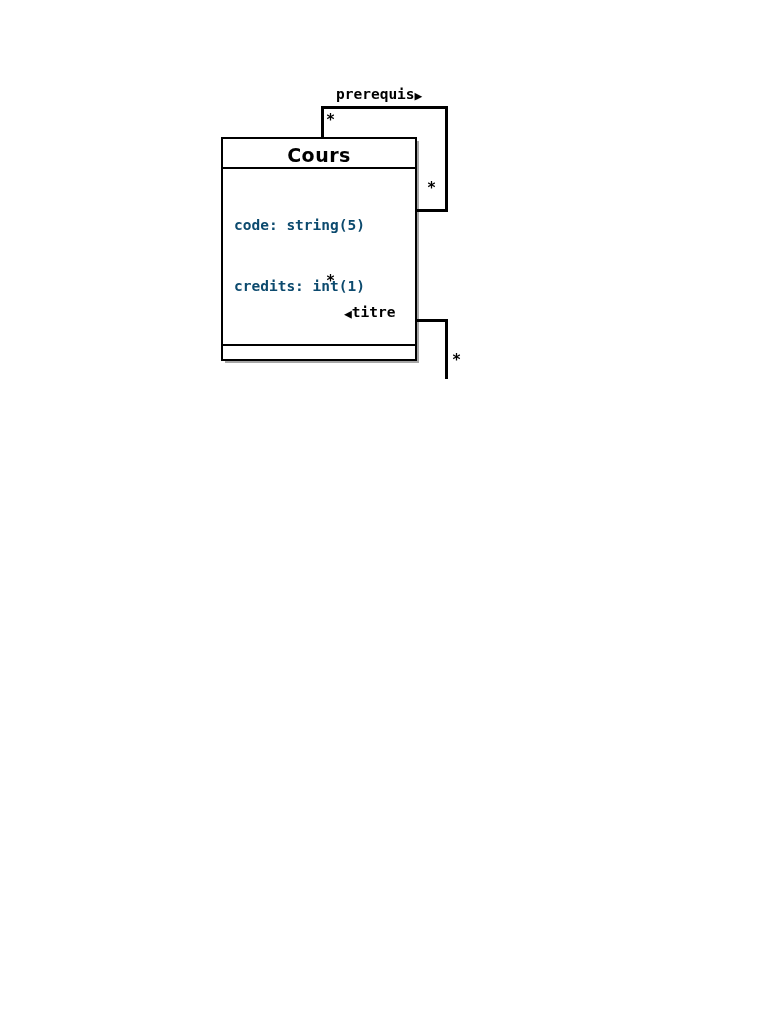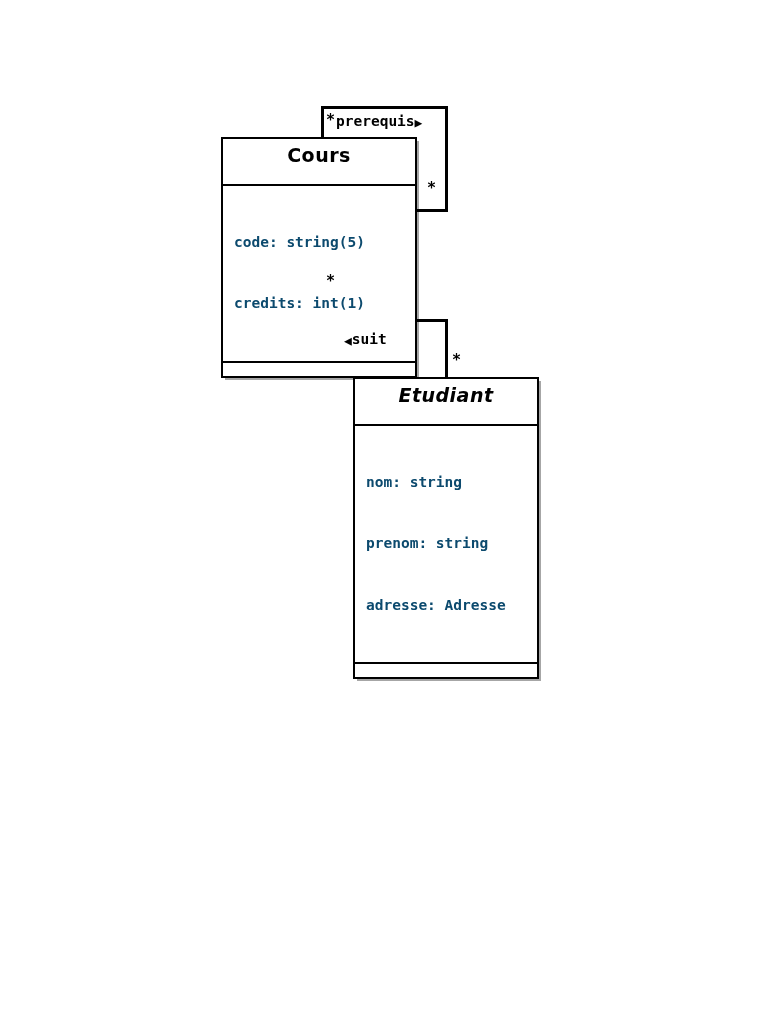--- a/index.html
+++ b/index.html
@@ -32,21 +32,21 @@
     background: #ffffff;
     border: 2px solid #000000;
     box-shadow: 3px 3px 0 -1px rgba(0,0,0,0.35);
     z-index: 5;
   }
 
   .uml-name-compartment {
     box-sizing: border-box;
     border-bottom: 2px solid #000000;
     text-align: center;
-    padding: 6px 4px 18px 4px;
+    padding: 6px 4px 1px 4px;
     font-family: "DejaVu Sans", sans-serif;
     font-weight: bold;
     font-size: 19px;
     letter-spacing: 0.5px;
     color: #000000;
     line-height: 1.1;
   }
   .uml-name-compartment.abstract {
     font-style: italic;
   }
@@ -86,21 +86,20 @@
   .assoc-label {
     position: absolute;
     font-family: "DejaVu Sans Mono", monospace;
     font-weight: bold;
     font-size: 14.5px;
     color: #000000;
     white-space: nowrap;
     background: #ffffff;
     line-height: 16px;
     z-index: 6;
-    margin-top: 27px;
   }
 
   .mult {
     position: absolute;
     font-family: "DejaVu Sans Mono", monospace;
     font-weight: bold;
     font-size: 15px;
     line-height: 15px;
     color: #000000;
     background: transparent;
@@ -140,28 +139,19 @@
     </div>
     <div class="uml-ops-compartment"></div>
   </div>
 
   <div class="seg v" style="left:321px; top:268px; height:54px;"></div>
 
   <div class="seg h" style="left:321px; top:319px; width:127px;"></div>
 
   <div class="seg v" style="left:445px; top:319px; height:60px;"></div>
 
-  <div class="assoc-label" style="left:344px; top:304px;"><span class="nav-arrow">◀</span><span>suit</span></div>
+  <div class="assoc-label" style="left:344px; top:304px;"><span class="nav-arrow">◀</span><span>titre</span></div>
 
   <div class="mult" style="left:326px; top:274px;">*</div>
   <div class="mult" style="left:452px; top:353px;">*</div>
 
-  <div class="uml-class" style="left:353px; top:377px; width:186px;">
-    <div class="uml-name-compartment abstract">Etudiant</div>
-    <div class="uml-attr-compartment">
-      <span class="attr-line">nom: string</span>
-      <span class="attr-line">prenom: string</span>
-      <span class="attr-line">adresse: Adresse</span>
-    </div>
-    <div class="uml-ops-compartment"></div>
-  </div>
 
 </div>
 
 </body></html>

